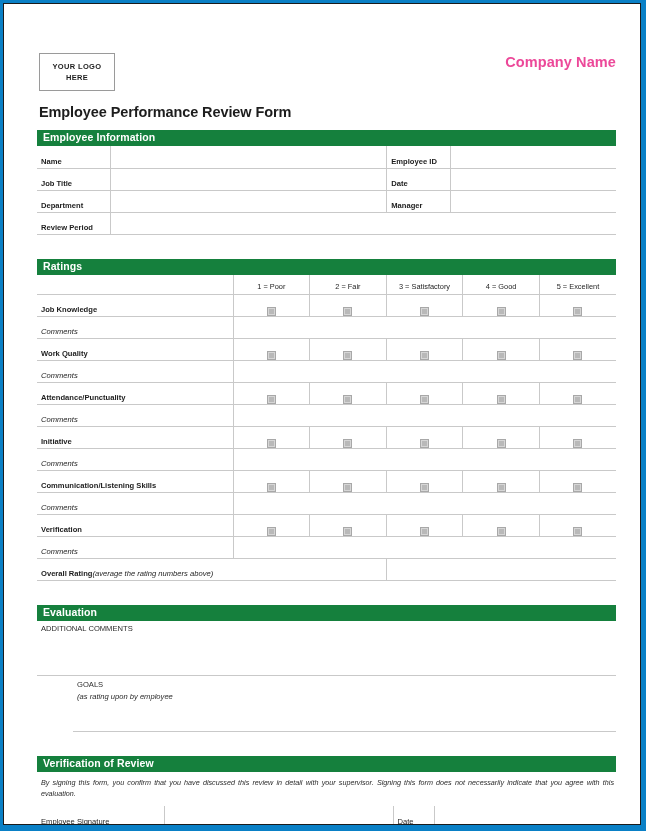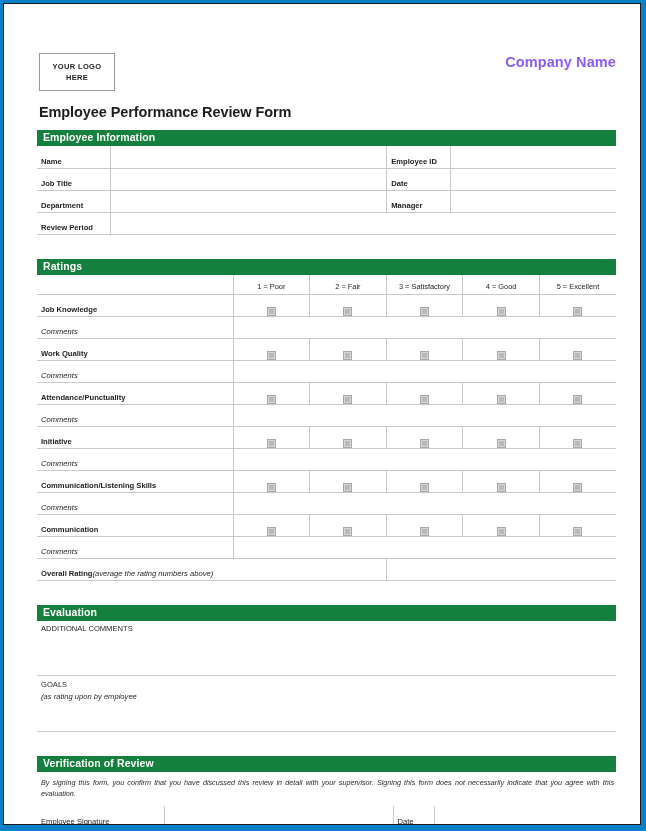--- a/index.html
+++ b/index.html
@@ -34,21 +34,21 @@
     position: absolute; left: 2px; top: 9px;
     width: 76px; height: 38px;
     border: 1px solid #9a9a9a;
     display: flex; flex-direction: column;
     align-items: center; justify-content: center;
     font-size: 7.5px; font-weight: bold; letter-spacing: .35px;
     color: #1d1d1d; line-height: 11px; text-align: center;
   }
   .company-name {
     position: absolute; right: 0; top: 10px;
-    font-size: 14.5px; font-weight: bold; color: #8b5cf6;
+    font-size: 14.5px; font-weight: bold; color: #ec4899;
     letter-spacing: .1px;
   }
   .form-title {
     margin: 8px 0 10px 2px;
     font-size: 14.5px; font-weight: bold; color: #1d1d1d;
     letter-spacing: -.1px;
   }
 
   
   .bar {
@@ -106,21 +106,21 @@
   .overall .ov-lbl { width: 235px; border-right: 1px solid #c9c9c9; }
   .overall .ov-val { }
   .ov-lbl b { font-weight: bold; }
   .ov-lbl i { font-style: italic; font-weight: normal; }
   .eval-block {
     border-bottom: 1px solid #c9c9c9;
     font-size: 7.6px; color: #2a2a2a;
     padding: 3px 0 0 4px;
   }
   .eval-block.addl { height: 55px; }
-  .eval-block.goals { height: 56px; line-height: 11.5px; }
+  .eval-block.goals { height: 56px; line-height: 11.5px; margin-left: 36px; }
   .eval-block .it { font-style: italic; }
 
   
   .verify-text {
     font-size: 7.2px; font-style: italic; color: #2a2a2a;
     line-height: 11px; padding: 5px 2px 7px 4px;
     text-align: justify;
   }
   #signtable td { height: 22px; }
   #signtable .s1 { width: 127px; }
@@ -244,21 +244,21 @@
         <td class="rcol vline"><span class="chk"></span></td>
         <td class="rcol vline"><span class="chk"></span></td>
         <td class="rcol"><span class="chk"></span></td>
       </tr>
       <tr>
         <td class="cmt-lbl">Comments</td>
         <td colspan="5"></td>
       </tr>
 
       <tr>
-        <td class="crit vline">Communication</td>
+        <td class="crit vline">Verification</td>
         <td class="rcol vline"><span class="chk"></span></td>
         <td class="rcol vline"><span class="chk"></span></td>
         <td class="rcol vline"><span class="chk"></span></td>
         <td class="rcol vline"><span class="chk"></span></td>
         <td class="rcol"><span class="chk"></span></td>
       </tr>
       <tr>
         <td class="cmt-lbl">Comments</td>
         <td colspan="5"></td>
       </tr>

